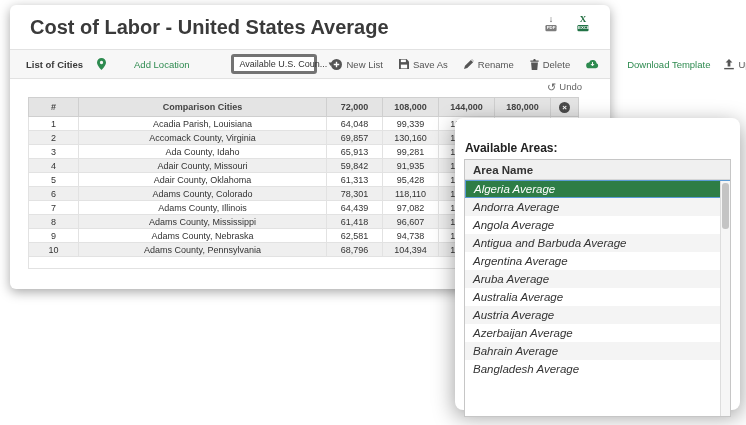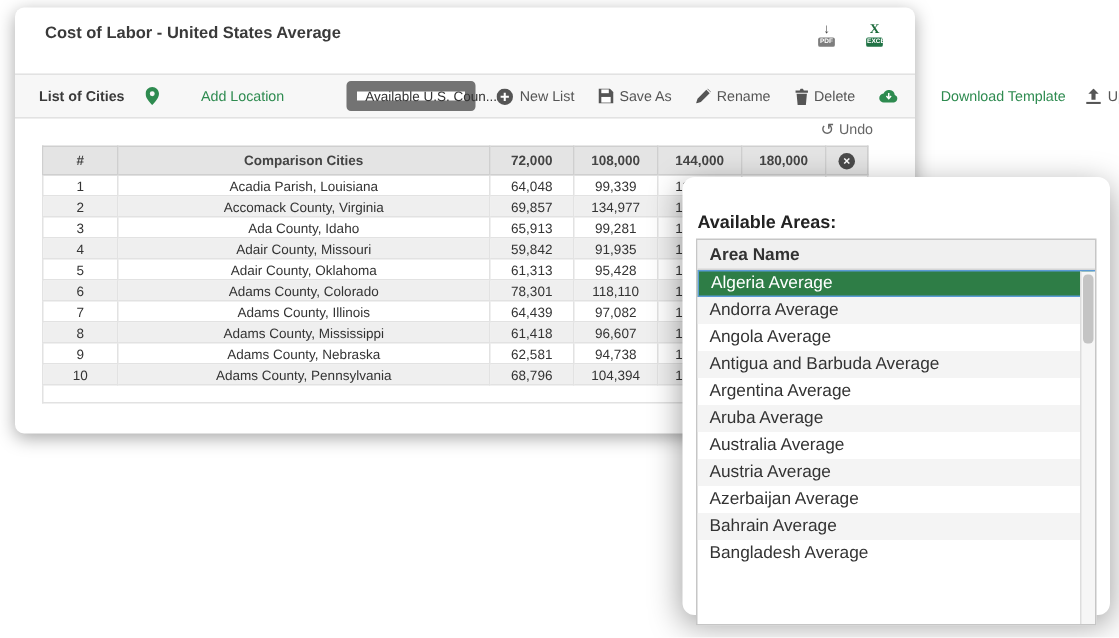--- a/index.html
+++ b/index.html
@@ -3,39 +3,39 @@
 <meta charset="utf-8">
 <style>
   html,body{margin:0;padding:0;width:746px;height:425px;background:#fff;
     font-family:"Liberation Sans",sans-serif;overflow:hidden;position:relative;}
   *{box-sizing:border-box;}
 
   
   .card{position:absolute;left:10px;top:5px;width:600px;height:284px;background:#fff;
     border-radius:6px;box-shadow:0 3px 12px rgba(0,0,0,.35);z-index:1;}
   .card-header{position:relative;height:44px;}
-  .page-title{position:absolute;left:20px;top:11px;font-size:11px;font-weight:bold;color:#3a3a3a;}
+  .page-title{position:absolute;left:20px;top:11px;font-size:20px;font-weight:bold;color:#3a3a3a;}
   .export-icons{position:absolute;right:18px;top:9px;display:flex;gap:14px;}
   .exp-icon{width:18px;text-align:center;cursor:pointer;}
   .exp-glyph{font-size:9px;line-height:10px;color:#444;height:10px;}
   .exp-glyph.xl{color:#1d6b3c;font-weight:bold;font-family:"Liberation Serif",serif;}
   .exp-label{margin-top:1px;border-radius:2px;color:#fff;font-size:7px;line-height:8px;
     transform:scale(.62);transform-origin:center top;font-weight:bold;padding:1px 1px;white-space:nowrap;}
   .exp-label.pdf{background:#7d7d7d;}
   .exp-label.xls{background:#217346;}
 
   
   .toolbar{position:absolute;left:0;top:44px;width:100%;height:30px;background:#f7f7f7;
     border-top:1px solid #e2e2e2;border-bottom:1px solid #e2e2e2;
     display:flex;align-items:center;padding:0 16px;font-size:9.5px;color:#555;white-space:nowrap;}
   .tb-item{display:flex;align-items:center;gap:4px;cursor:pointer;}
   .lbl-cities{font-weight:bold;color:#3a3a3a;cursor:default;}
   .green-link{color:#2e8b50;gap:28px;}
   .ml14{margin-left:14px;}.ml16{margin-left:16px;}
-  .dropdown{margin-left:42px;width:86px;height:20px;border:7px solid #737373;border-radius:3px;
+  .dropdown{margin-left:42px;width:86px;height:20px;border:3px solid #737373;border-radius:3px;
     background:#fff;display:flex;align-items:center;justify-content:space-between;
     padding:0 5px;font-size:9px;color:#333;cursor:pointer;}
   .caret{font-size:6px;color:#555;}
 
   .undo-row{position:absolute;top:76px;right:28px;font-size:9.5px;color:#666;
     display:flex;align-items:center;gap:3px;cursor:pointer;}
   .undo-glyph{font-size:11px;line-height:10px;}
 
   
   .table-wrap{position:absolute;left:18px;top:92px;width:550px;}
@@ -49,21 +49,21 @@
     color:#fff;font-size:8px;line-height:11px;text-align:center;cursor:pointer;font-weight:bold;}
   .circle-x.red{background:#cc4437;}
 
   
   .popup{position:absolute;left:455px;top:118px;width:285px;height:292px;background:#fff;
     border-radius:8px;box-shadow:0 6px 22px rgba(0,0,0,.4);padding:21px 9px;z-index:5;}
   .popup-title{font-size:12px;font-weight:bold;color:#222;margin:2px 0 4px 1px;}
   .listbox{position:relative;border:1px solid #c6c6c6;height:258px;overflow:hidden;background:#fff;}
   .list-header{height:20px;line-height:20px;padding-left:8px;font-size:11.5px;font-weight:bold;
     color:#333;background:#f0f0f0;border-bottom:1px solid #d6d6d6;}
-  .list-item{height:18px;line-height:18px;padding-left:8px;font-size:11.5px;color:#333;cursor:pointer;}
+  .list-item{height:18px;line-height:18px;padding-left:8px;font-size:11.5px;color:#333;cursor:pointer;font-style:italic;}
   .list-item:nth-child(odd){background:#f4f4f4;}
   .list-item.selected{background:#2e7d46;color:#fff;border:1px solid #5b9bd5;line-height:16px;}
   .scrollbar{position:absolute;right:0;top:21px;bottom:0;width:10px;background:#f6f6f6;
     border-left:1px solid #ddd;}
   .sb-thumb{position:absolute;top:2px;left:1px;width:7px;height:46px;background:#c4c4c4;border-radius:3px;cursor:grab;}
 </style>
 </head>
 <body>
 
 <div class="card">
@@ -179,21 +179,21 @@
             <td>64,048</td>
             <td>99,339</td>
             <td>135,210</td>
             <td>172,366</td>
             <td><span class="circle-x red">×</span></td>
           </tr>
         <tr>
             <td>2</td>
             <td>Accomack County, Virginia</td>
             <td>69,857</td>
-            <td>134,977</td>
+            <td>130,160</td>
             <td>146,880</td>
             <td></td>
             <td><span class="circle-x red">×</span></td>
           </tr>
         <tr>
             <td>3</td>
             <td>Ada County, Idaho</td>
             <td>65,913</td>
             <td>99,281</td>
             <td>132,460</td>

